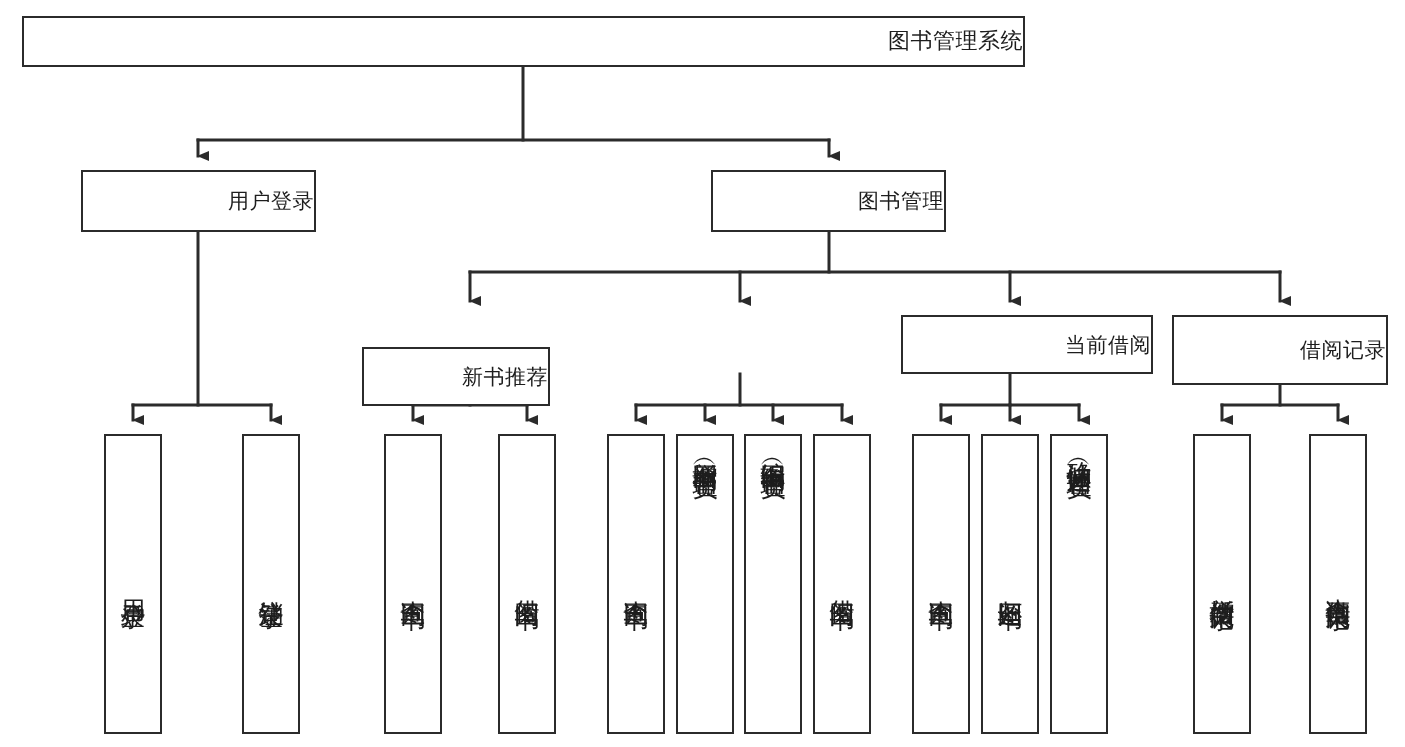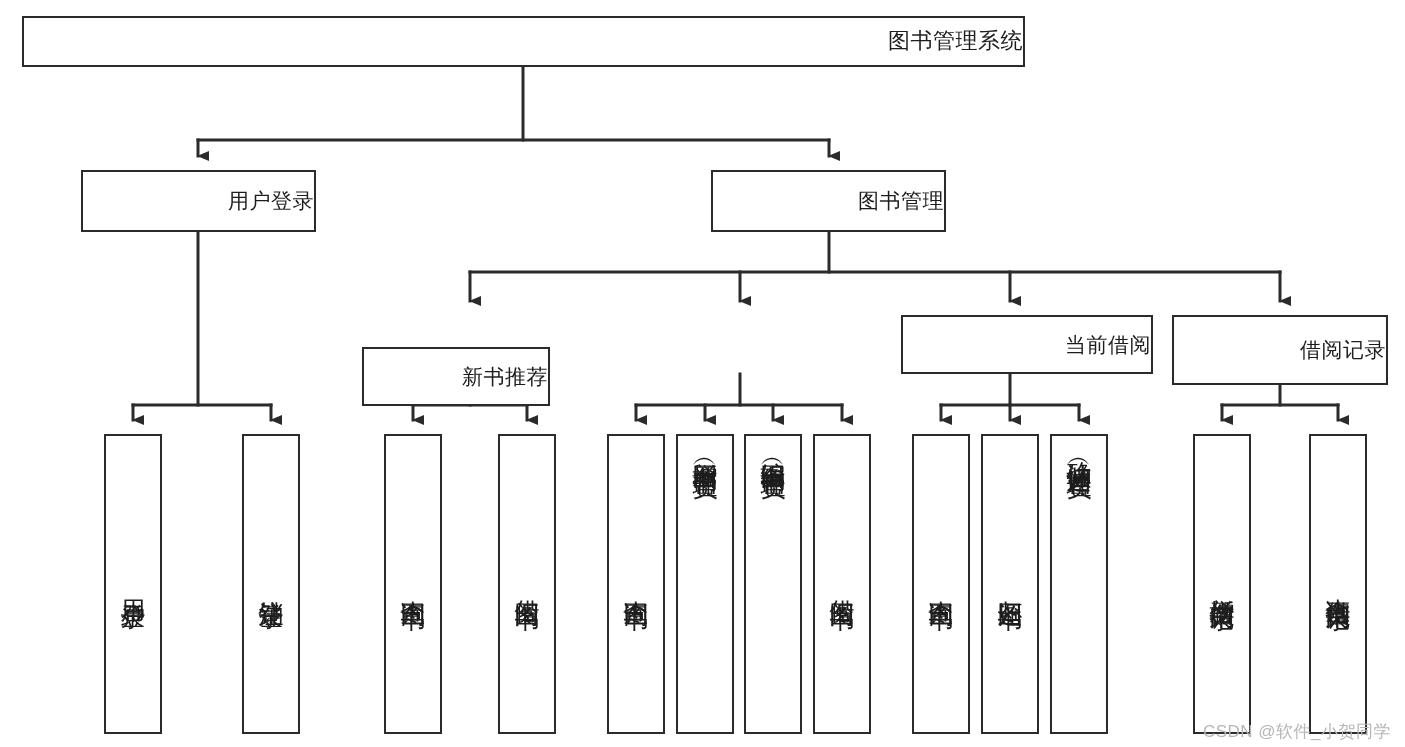--- a/index.html
+++ b/index.html
@@ -190,14 +190,13 @@
     <span class="lbl">确认归还（管理员）</span>
   </div>
 
   <div class="node vert centered" style="left:1193px; top:434px; width:58px; height:300px;">
     <span class="lbl">新增借阅记录</span>
   </div>
   <div class="node vert centered" style="left:1309px; top:434px; width:58px; height:300px;">
     <span class="lbl">查询借阅记录</span>
   </div>
 
-  <div class="watermark">CSDN @软件_小贺同学</div>
 </div>
 
 </body></html>

